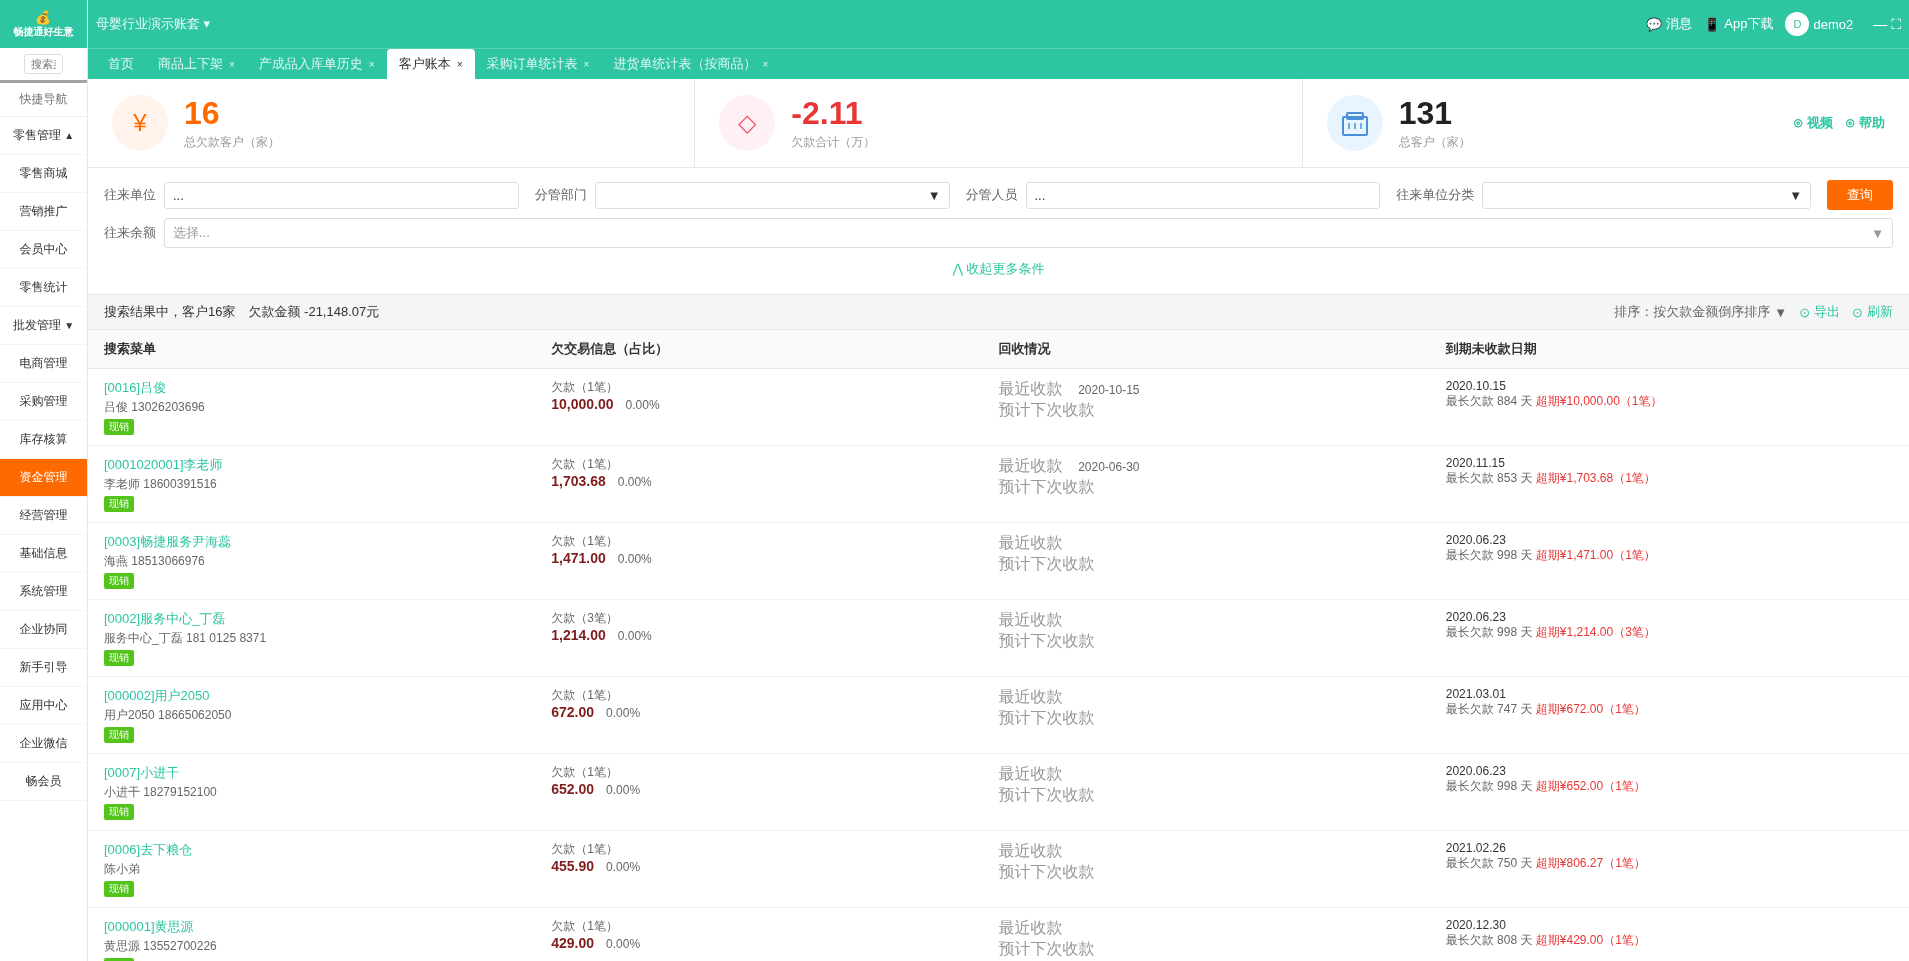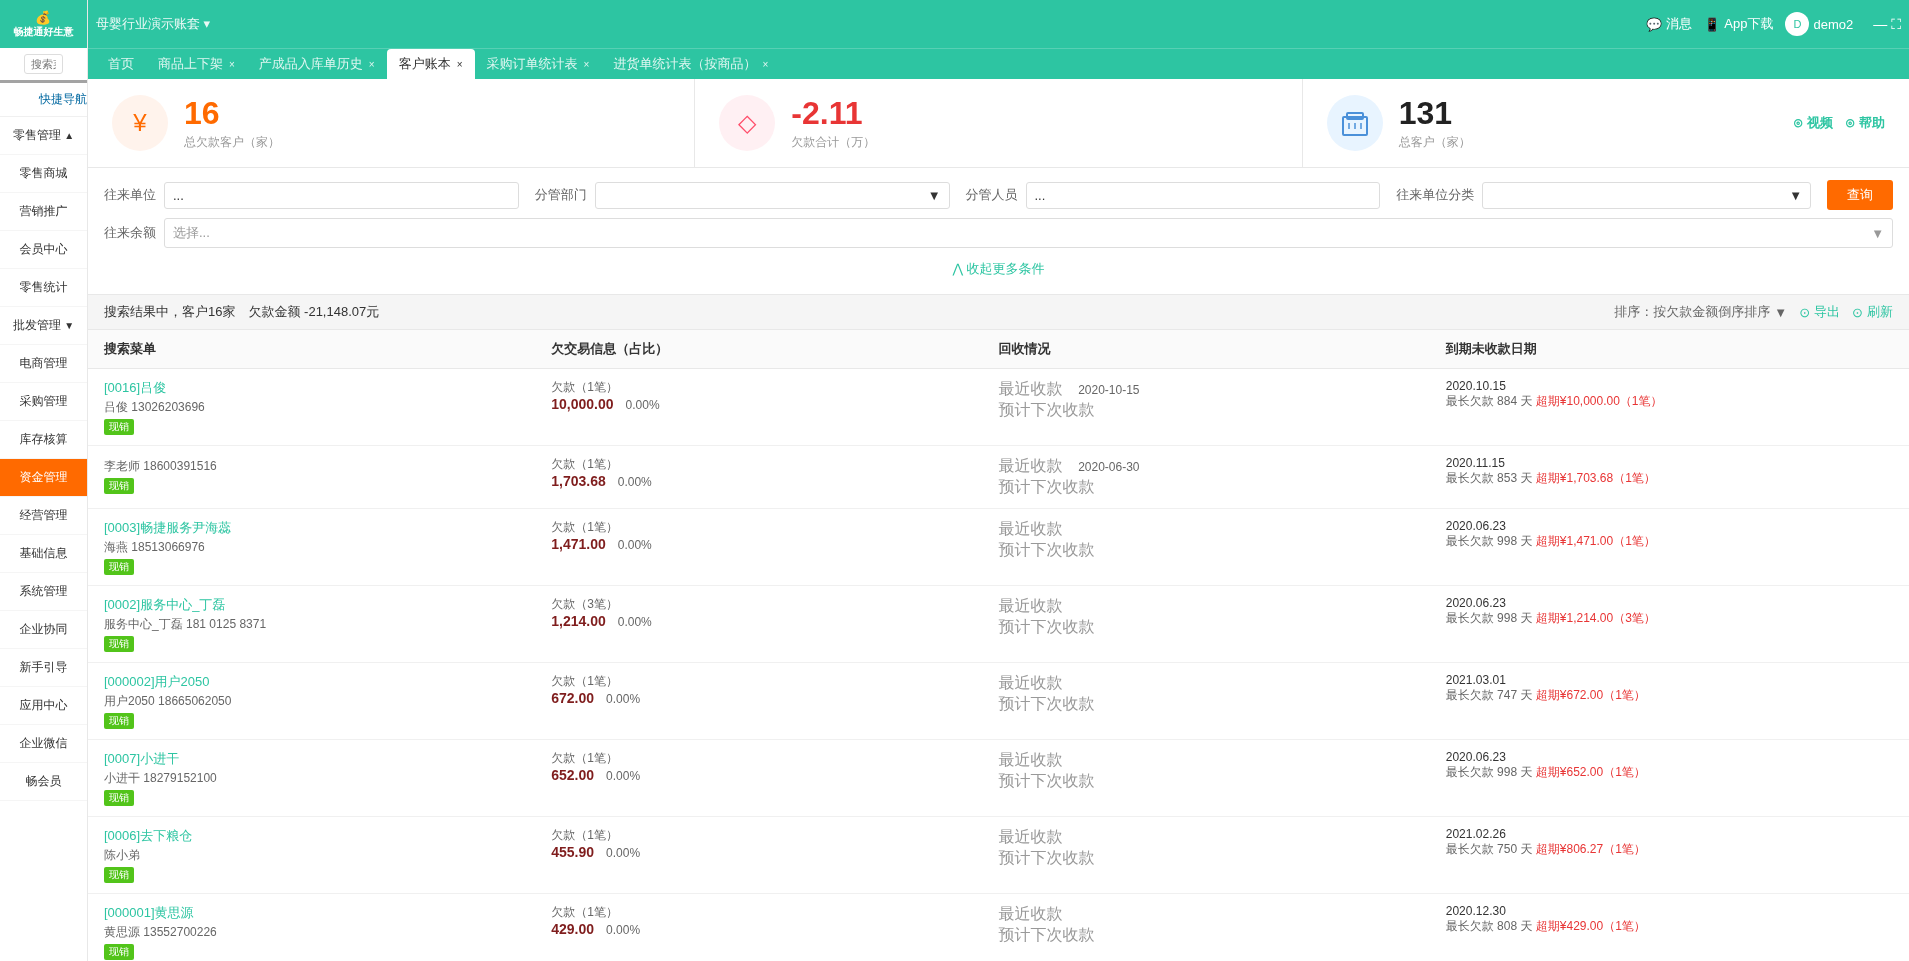--- a/index.html
+++ b/index.html
@@ -4,21 +4,21 @@
   <style>
     * { box-sizing: border-box; margin: 0; padding: 0; font-family: 'Microsoft YaHei', Arial, sans-serif; font-size: 13px; }
     body { background: #f5f5f5; display: flex; height: 961px; overflow: hidden; }
 
     
     .sidebar { width: 88px; background: #fff; display: flex; flex-direction: column; border-right: 1px solid #e8e8e8; flex-shrink: 0; }
     .sidebar-logo { background: #2dc5a2; height: 48px; display: flex; align-items: center; justify-content: center; color: #fff; font-size: 12px; font-weight: bold; flex-direction: column; padding: 4px; }
     .sidebar-logo .logo-text { font-size: 10px; }
     .sidebar-search { padding: 6px 24px; border-bottom: 3px solid #a3a3a3; }
     .sidebar-search input { width: 100%; border: 1px solid #ddd; border-radius: 3px; padding: 3px 6px; font-size: 11px; }
-    .sidebar-quick-nav { padding: 8px 0; text-align: right; font-size: 12px; color: #0369a1; border-bottom: 1px solid #f0f0f0; cursor: pointer; }
+    .sidebar-quick-nav { padding: 8px 0; text-align: center; font-size: 12px; color: #737373; border-bottom: 1px solid #f0f0f0; cursor: pointer; }
     .sidebar-item { padding: 10px 4px; text-align: center; font-size: 12px; color: #333; cursor: pointer; border-bottom: 1px solid #f5f5f5; }
     .sidebar-item.active { background: #ff6a00; color: #fff; }
     .sidebar-item .arrow { font-size: 10px; }
 
     
     .main { flex: 1; display: flex; flex-direction: column; overflow: hidden; }
 
     
     .topbar { background: #2dc5a2; height: 48px; display: flex; align-items: center; padding: 0 8px; flex-shrink: 0; }
     .topbar-right { margin-left: auto; display: flex; align-items: center; gap: 12px; color: #fff; font-size: 13px; }
@@ -311,20 +311,21 @@
         <span class="repay-label">预计下次收款</span>
       </div>
     </div>
     <div>
       <div class="overdue-date">2020.10.15</div>
       <div class="overdue-days">最长欠款 884 天 <span class="overdue-amount">超期¥10,000.00（1笔）</span></div>
     </div>
   </div>
           <div class="table-row">
     <div>
+      <div class="customer-name">[0001020001]李老师</div>
       <div class="customer-phone">李老师 18600391516</div>
       <span class="tag">现销</span>
     </div>
     <div>
       <div class="debt-label">欠款（1笔）</div>
       <div class="debt-cell">
         <span class="debt-amount">1,703.68</span>
         <span class="debt-percent">0.00%</span>
       </div>
     </div>

